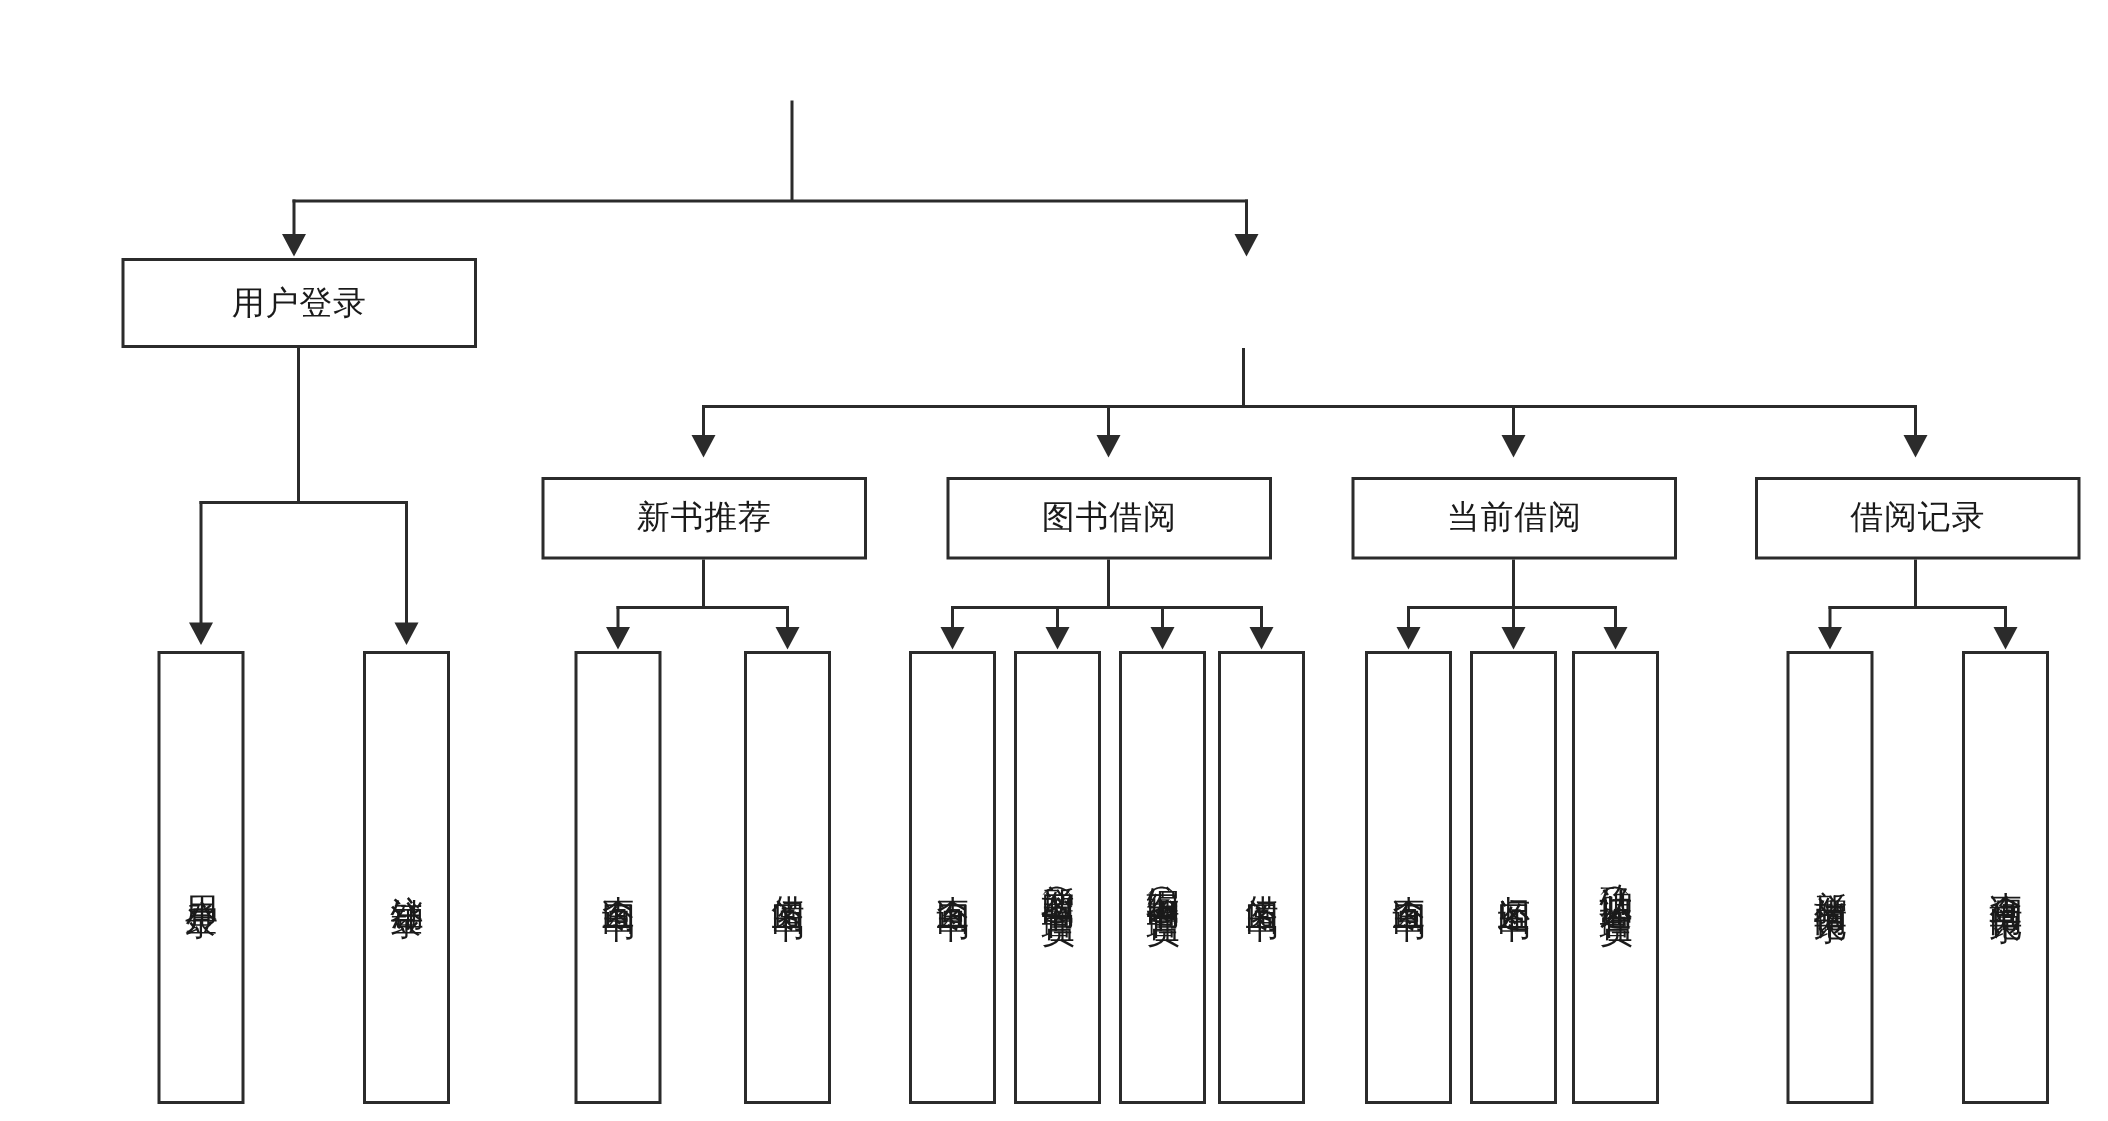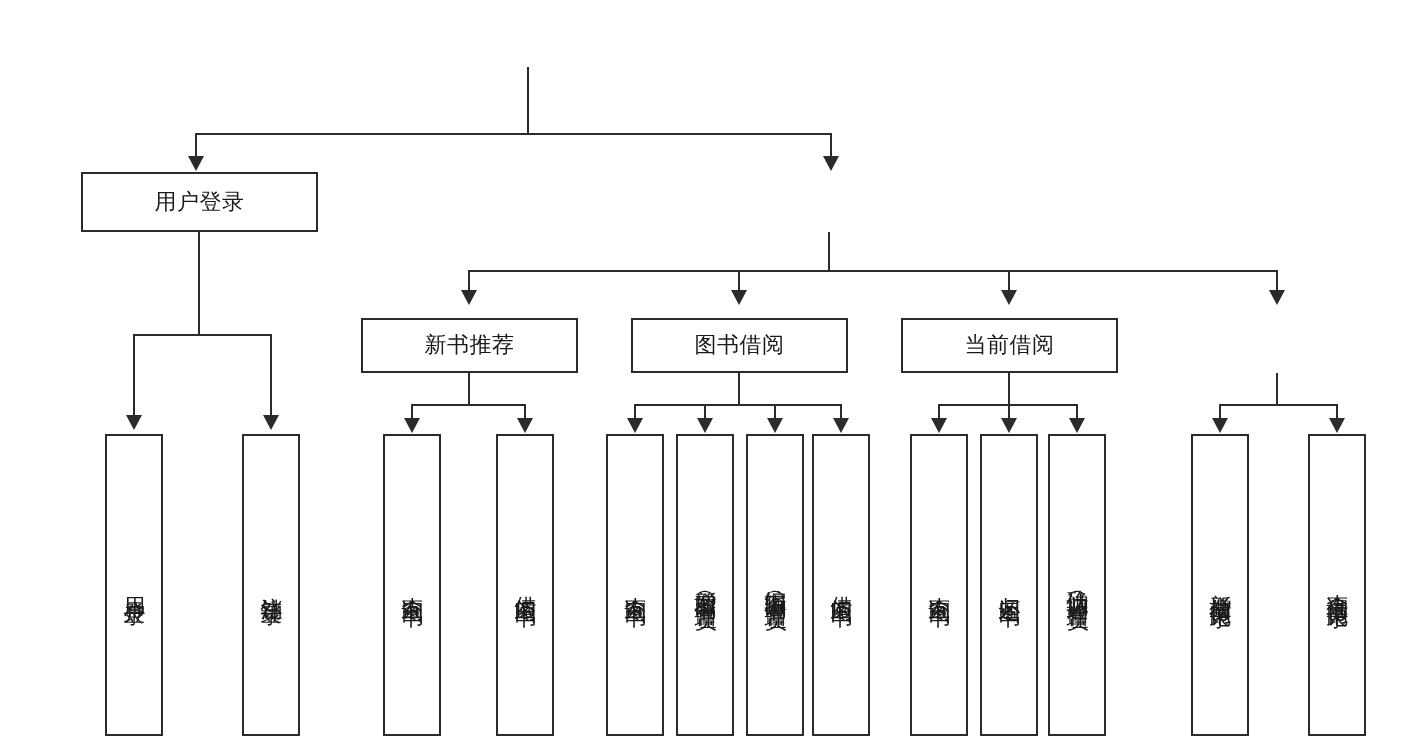--- a/index.html
+++ b/index.html
@@ -122,20 +122,23 @@
 
   <div class="node horiz" style="left:361px; top:318px; width:217px; height:55px;">
     <span class="label">新书推荐</span>
   </div>
   <div class="node horiz" style="left:631px; top:318px; width:217px; height:55px;">
     <span class="label">图书借阅</span>
   </div>
   <div class="node horiz" style="left:901px; top:318px; width:217px; height:55px;">
     <span class="label">当前借阅</span>
   </div>
+  <div class="node horiz" style="left:1170px; top:318px; width:217px; height:55px;">
+    <span class="label">借阅记录</span>
+  </div>
 
   <div class="vline" style="left:468px; top:373px; width:2px; height:33px;"></div>
   <div class="hline" style="left:411px; top:404px; width:115px; height:2px;"></div>
   <div class="vline" style="left:411px; top:404px; width:2px; height:16px;"></div>
   <div class="arrow" style="left:404px; top:418px;"></div>
   <div class="vline" style="left:524px; top:404px; width:2px; height:16px;"></div>
   <div class="arrow" style="left:517px; top:418px;"></div>
 
   <div class="vline" style="left:738px; top:373px; width:2px; height:33px;"></div>
   <div class="hline" style="left:634px; top:404px; width:208px; height:2px;"></div>

